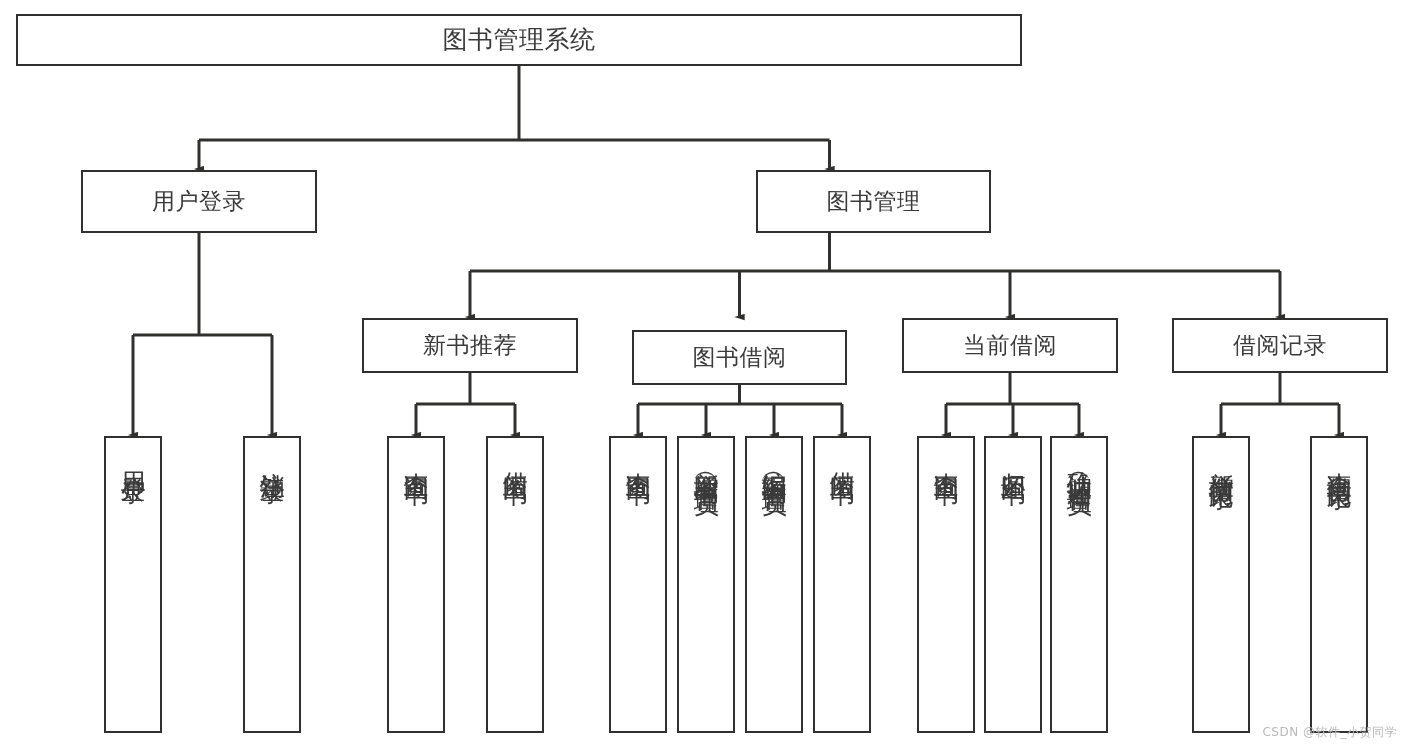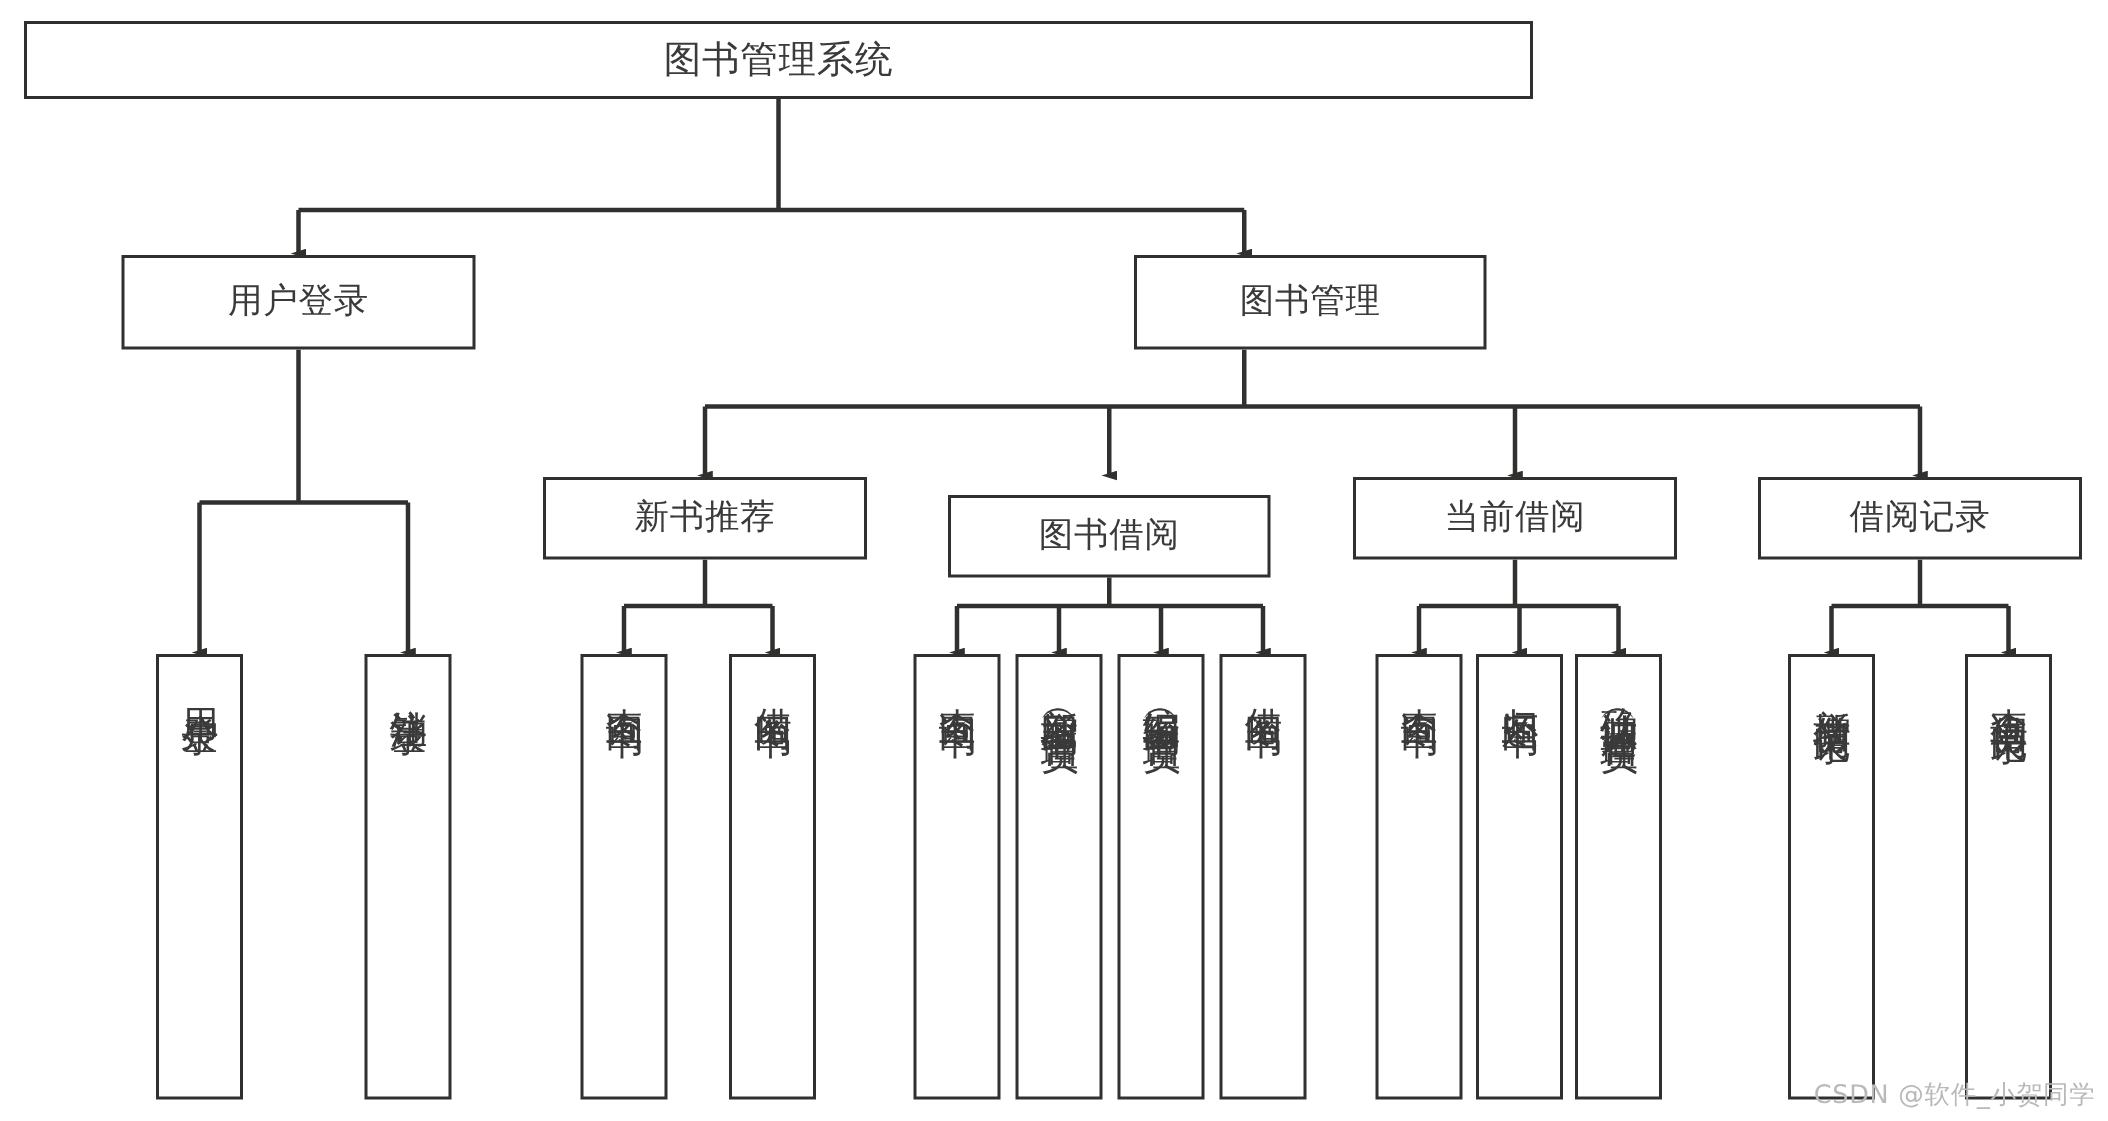--- a/index.html
+++ b/index.html
@@ -59,21 +59,21 @@
     letter-spacing: 3px;
     white-space: nowrap;
   }
   #root-node .label {
     font-size: 25px;
   }
   #watermark {
     position: absolute;
     right: 8px;
     bottom: 6px;
-    font-size: 17px;
+    font-size: 12px;
     color: #b9b9b9;
     letter-spacing: 0.5px;
     white-space: nowrap;
     font-family: "DejaVu Sans", "Liberation Sans", sans-serif;
   }
 </style>
 </head>
 <body>
 
 <div id="diagram-root">

